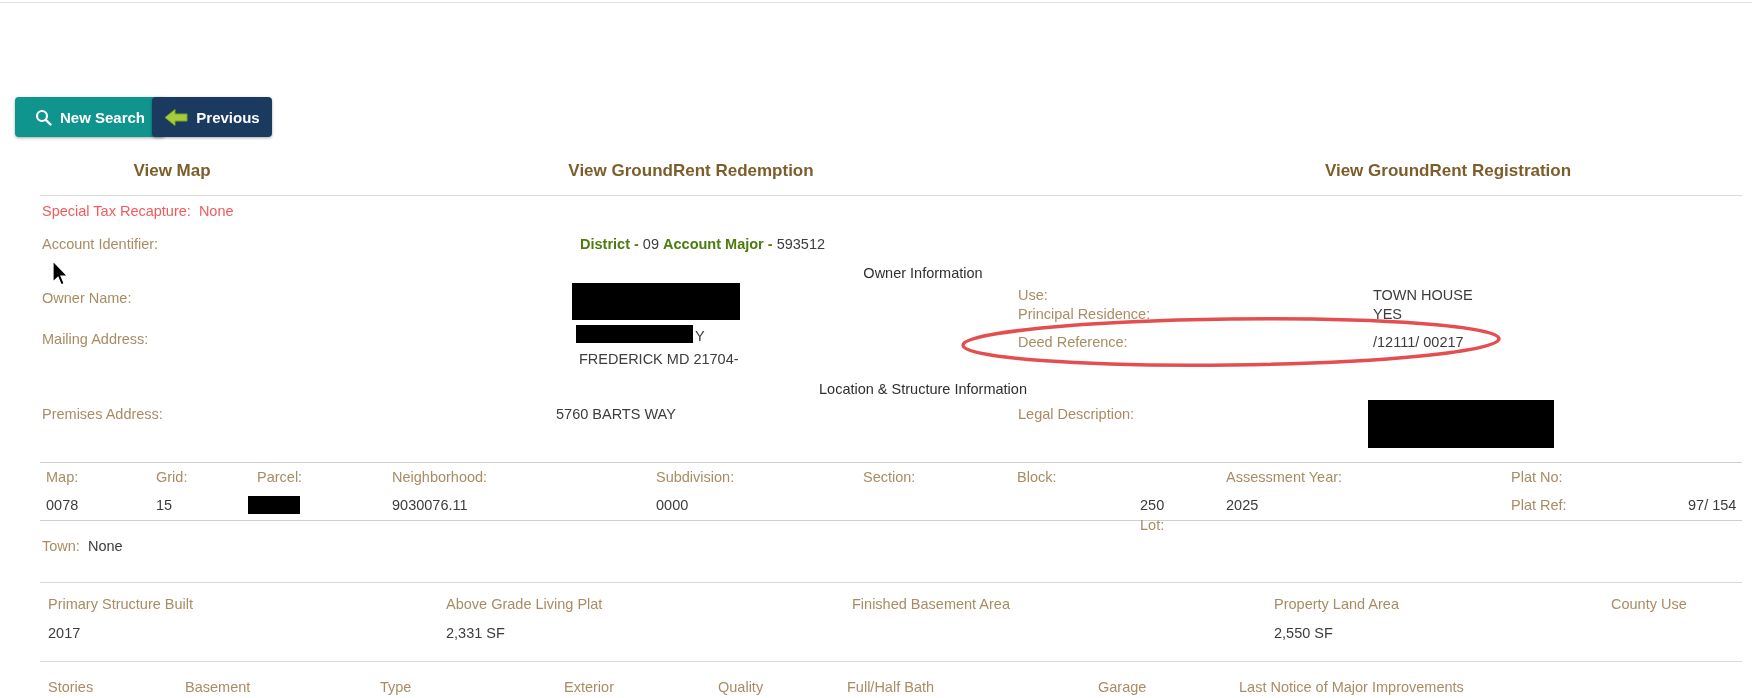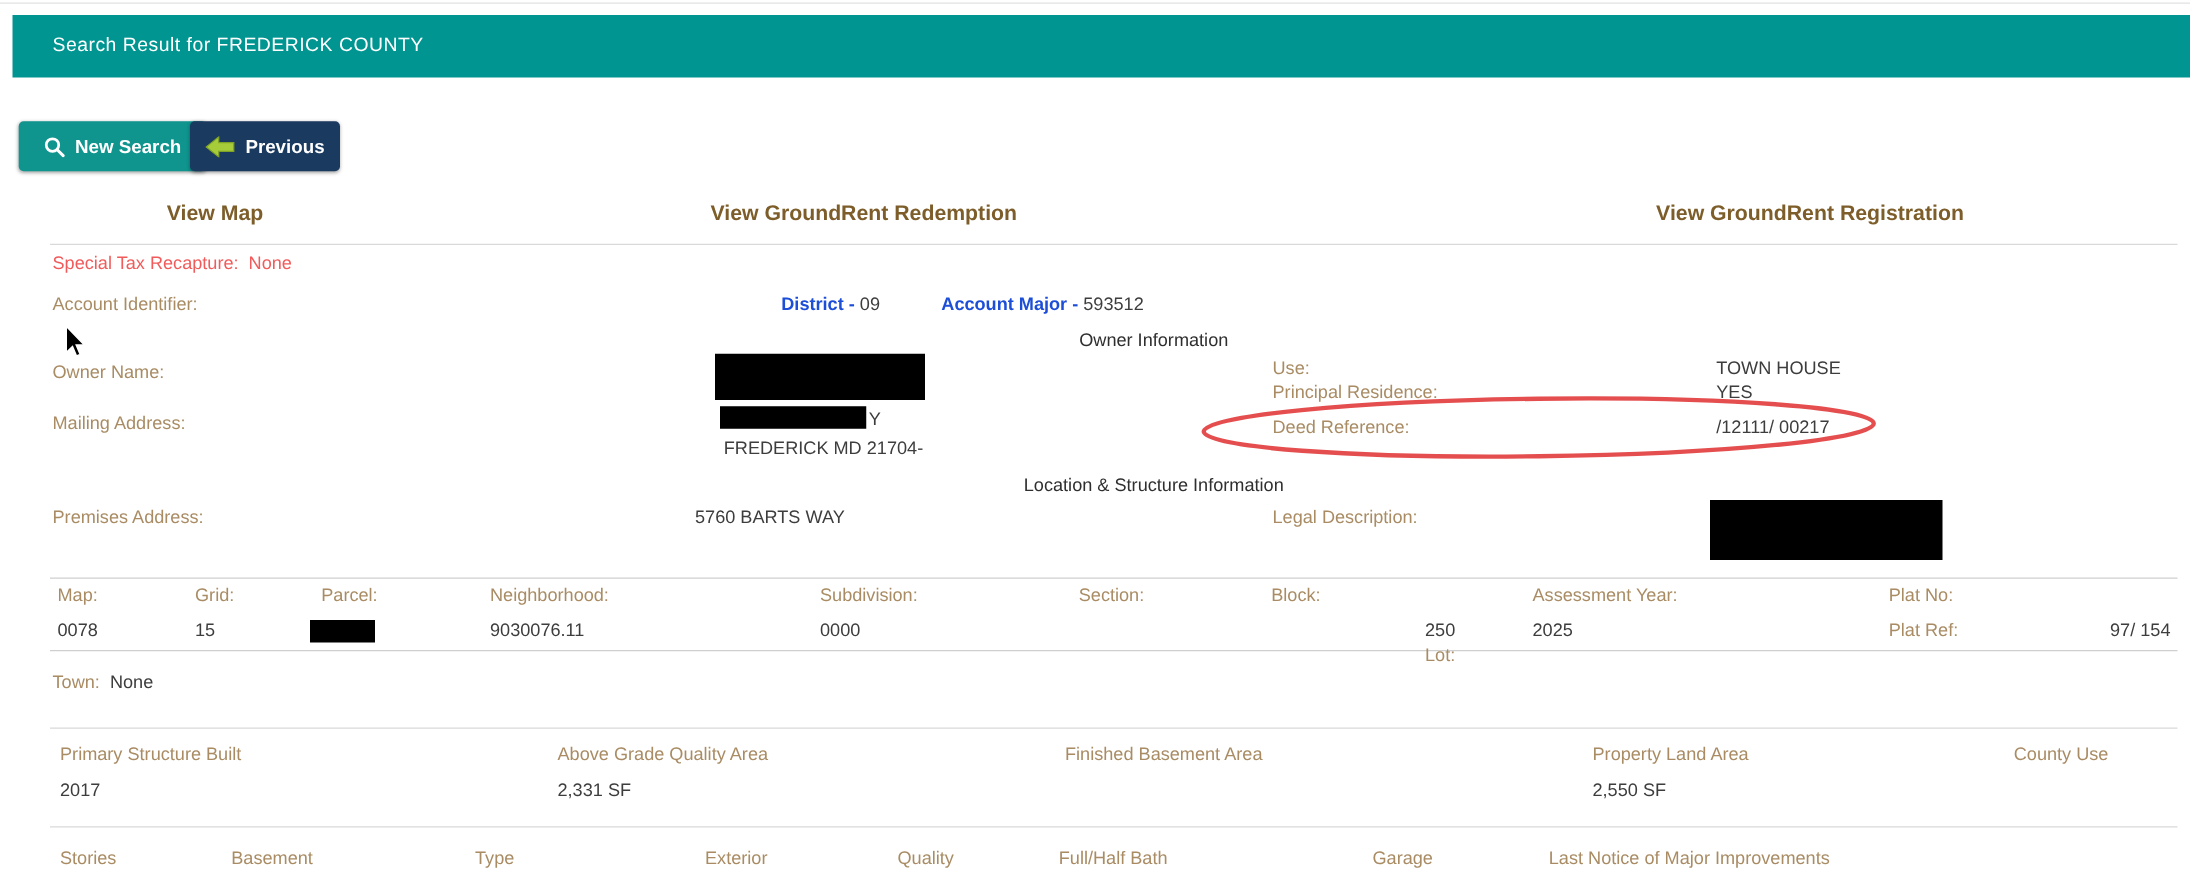--- a/index.html
+++ b/index.html
@@ -24,41 +24,38 @@
   }
   .btn-new { left:15px; width:150px; background:#0f948e; }
   .btn-prev { left:152px; width:120px; background:#1a3a60; }
   .link {
     position:absolute; top:161px; transform:translateX(-50%);
     color:#7d5e2a; font-weight:bold; font-size:17px; text-decoration:none;
     cursor:pointer; white-space:nowrap;
   }
   .lbl { color:#a98c64; white-space:nowrap; }
   .val { color:#3d3d3d; white-space:nowrap; }
-  .bold { font-weight:bold; color:#1d4ed8;margin-left:45px; }
+  .bold { font-weight:bold; color:#4d7c0f; }
   .red { color:#f15b5b; }
   .section-title {
     position:absolute; transform:translateX(-50%); font-weight:normal;
     color:#2f2f2f; white-space:nowrap;
   }
   .redact { position:absolute; background:#000; }
   .divider { position:absolute; left:40px; width:1702px; height:1px; background:#d9d9d9; }
   .ellipse-svg { position:absolute; left:958px; top:313px; pointer-events:none; }
   .cursor-svg { position:absolute; left:50px; top:260px; pointer-events:none; }
 </style>
 </head>
 <body>
 
 <div class="page">
 
   <div class="abs hairline" style="left:0; top:2px; width:1752px;"></div>
 
-  <div class="titlebar">
-    <span>Search Result for FREDERICK COUNTY</span>
-  </div>
 
   <button class="btn btn-new">
     <span style="display:flex;">
       <svg width="17" height="17" viewBox="0 0 17 17">
           <circle cx="7" cy="7" r="5" fill="none" stroke="#ffffff" stroke-width="2.2"></circle>
           <line x1="10.8" y1="10.8" x2="15.5" y2="15.5" stroke="#ffffff" stroke-width="2.4" stroke-linecap="round"></line>
         </svg>
     </span>
     <span>New Search</span>
   </button>
@@ -151,21 +148,21 @@
   <div class="abs val" style="left:1688px; top:497px;">97/ 154</div>
 
   <div class="abs" style="left:42px; top:538px;">
     <span class="lbl">Town:</span>
     <span class="val" style="margin-left: 4px;">None</span>
   </div>
 
   <div class="divider" style="top:582px;"></div>
 
   <div class="abs lbl" style="left:48px;   top:596px;">Primary Structure Built</div>
-  <div class="abs lbl" style="left:446px;  top:596px;">Above Grade Quality Area</div>
+  <div class="abs lbl" style="left:446px;  top:596px;">Above Grade Living Plat</div>
   <div class="abs lbl" style="left:852px;  top:596px;">Finished Basement Area</div>
   <div class="abs lbl" style="left:1274px; top:596px;">Property Land Area</div>
   <div class="abs lbl" style="left:1611px; top:596px;">County Use</div>
 
   <div class="abs val" style="left:48px;   top:625px;">2017</div>
   <div class="abs val" style="left:446px;  top:625px;">2,331 SF</div>
   <div class="abs val" style="left:1274px; top:625px;">2,550 SF</div>
 
   <div class="divider" style="top:661px;"></div>
 

